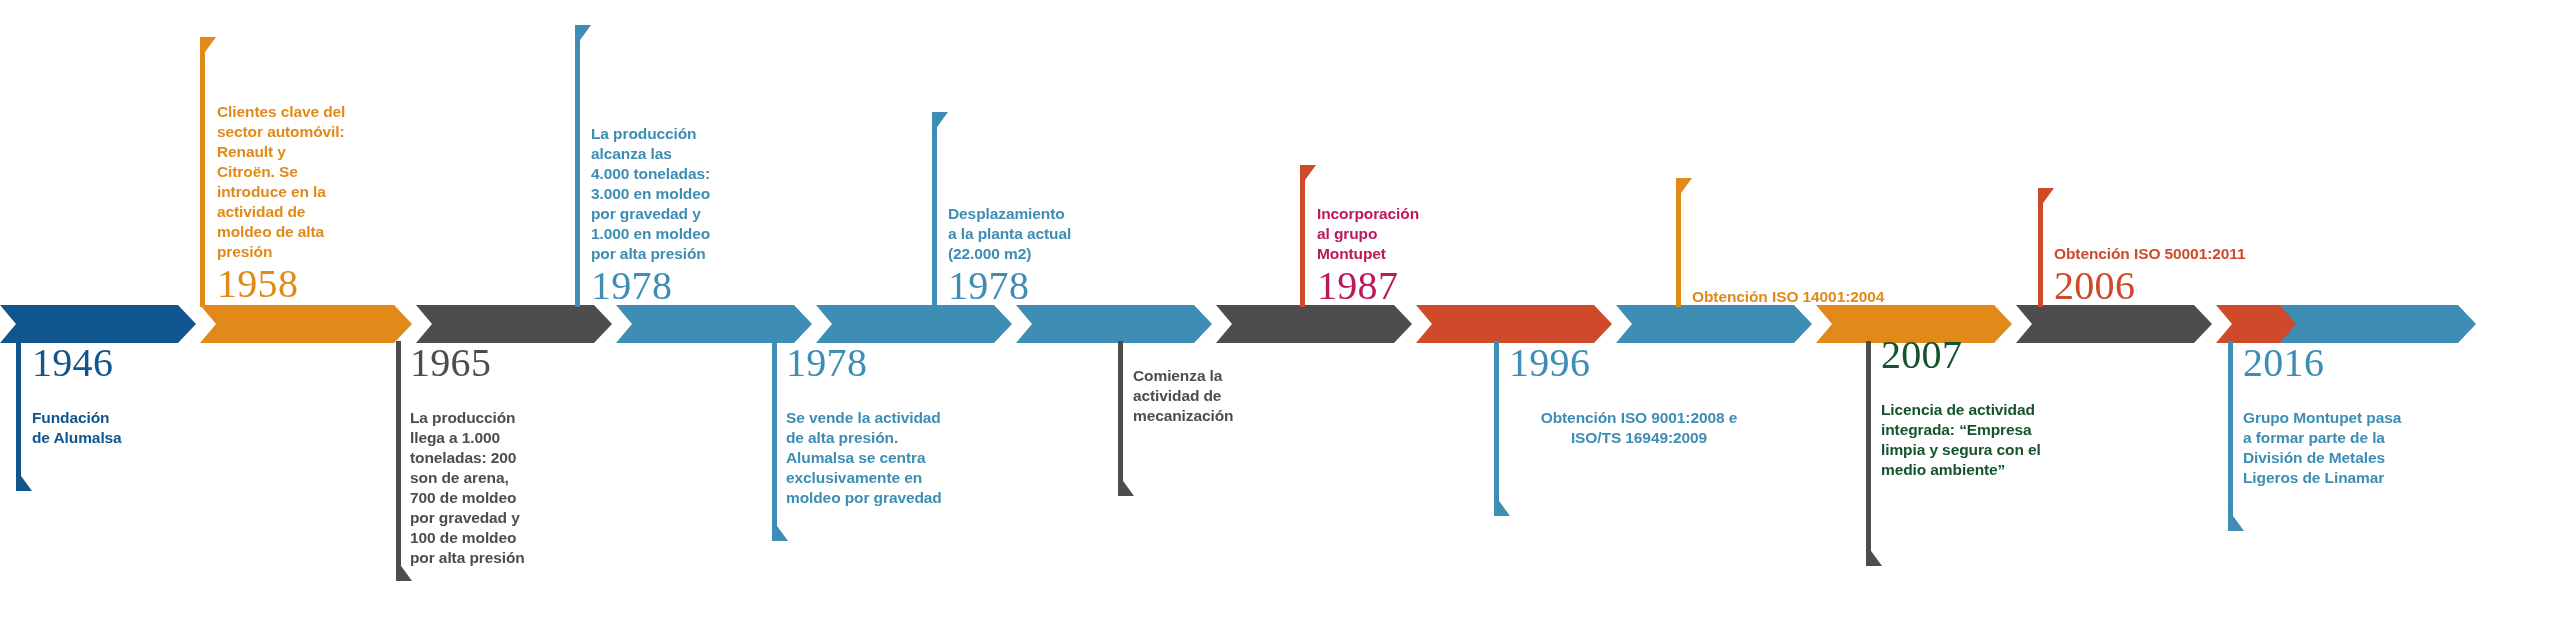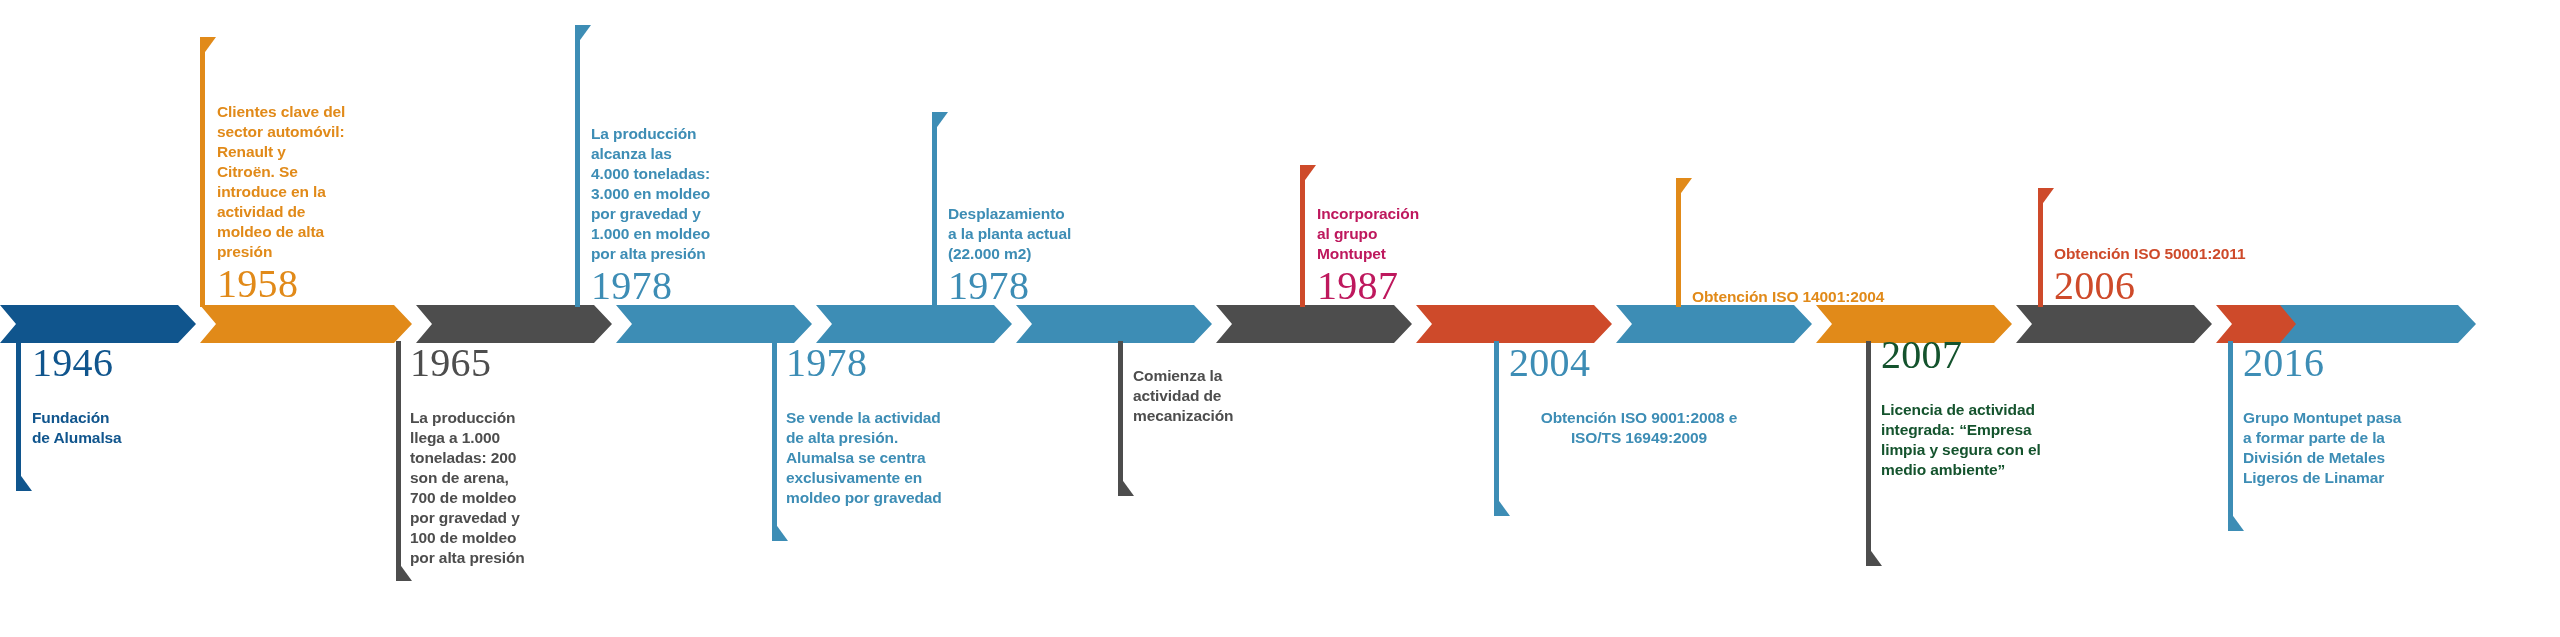--- a/index.html
+++ b/index.html
@@ -212,21 +212,21 @@
   </div>
 
   <div class="block up" style="left:1317px; top:170px; width:190px; height:137px; color:#be185d;">
     <div class="desc" style="white-space:pre-line;">Incorporación
 al grupo
 Montupet</div>
     <div class="year">1987</div>
   </div>
 
   <div class="block down" style="left:1509px; top:342px; width:260px; color:#3d8db5;">
-    <div class="year">2004</div>
+    <div class="year">1996</div>
     <div class="desc" style="white-space:pre-line;text-align:center;">Obtención ISO 9001:2008 e
 ISO/TS 16949:2009</div>
   </div>
 
   <div class="block up" style="left:1692px; top:182px; width:280px; height:125px; color:#e18a19;">
     <div class="desc" style="white-space:pre-line;">Obtención ISO 14001:2004</div>
   </div>
 
   <div class="block down" style="left:1881px; top:334px; width:245px; color:#14532d;">
     <div class="year">2007</div>

